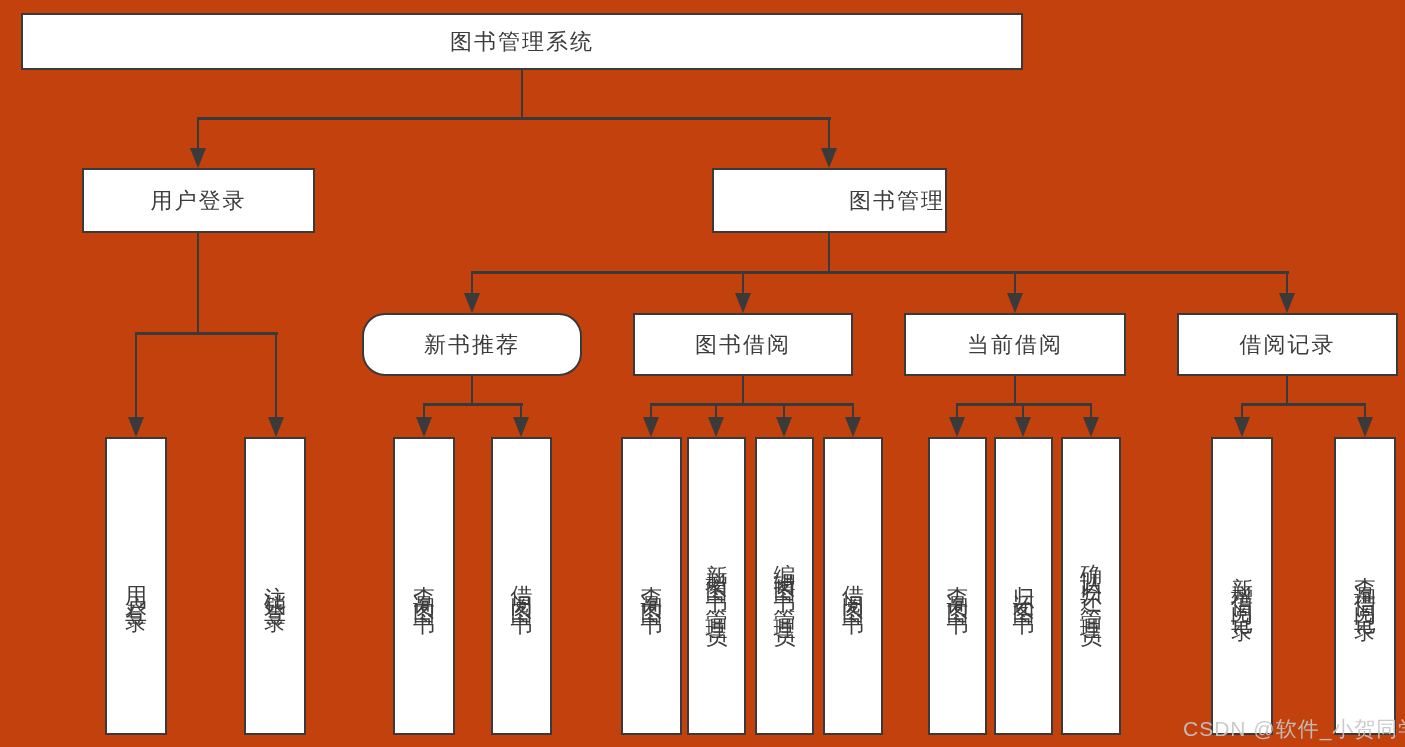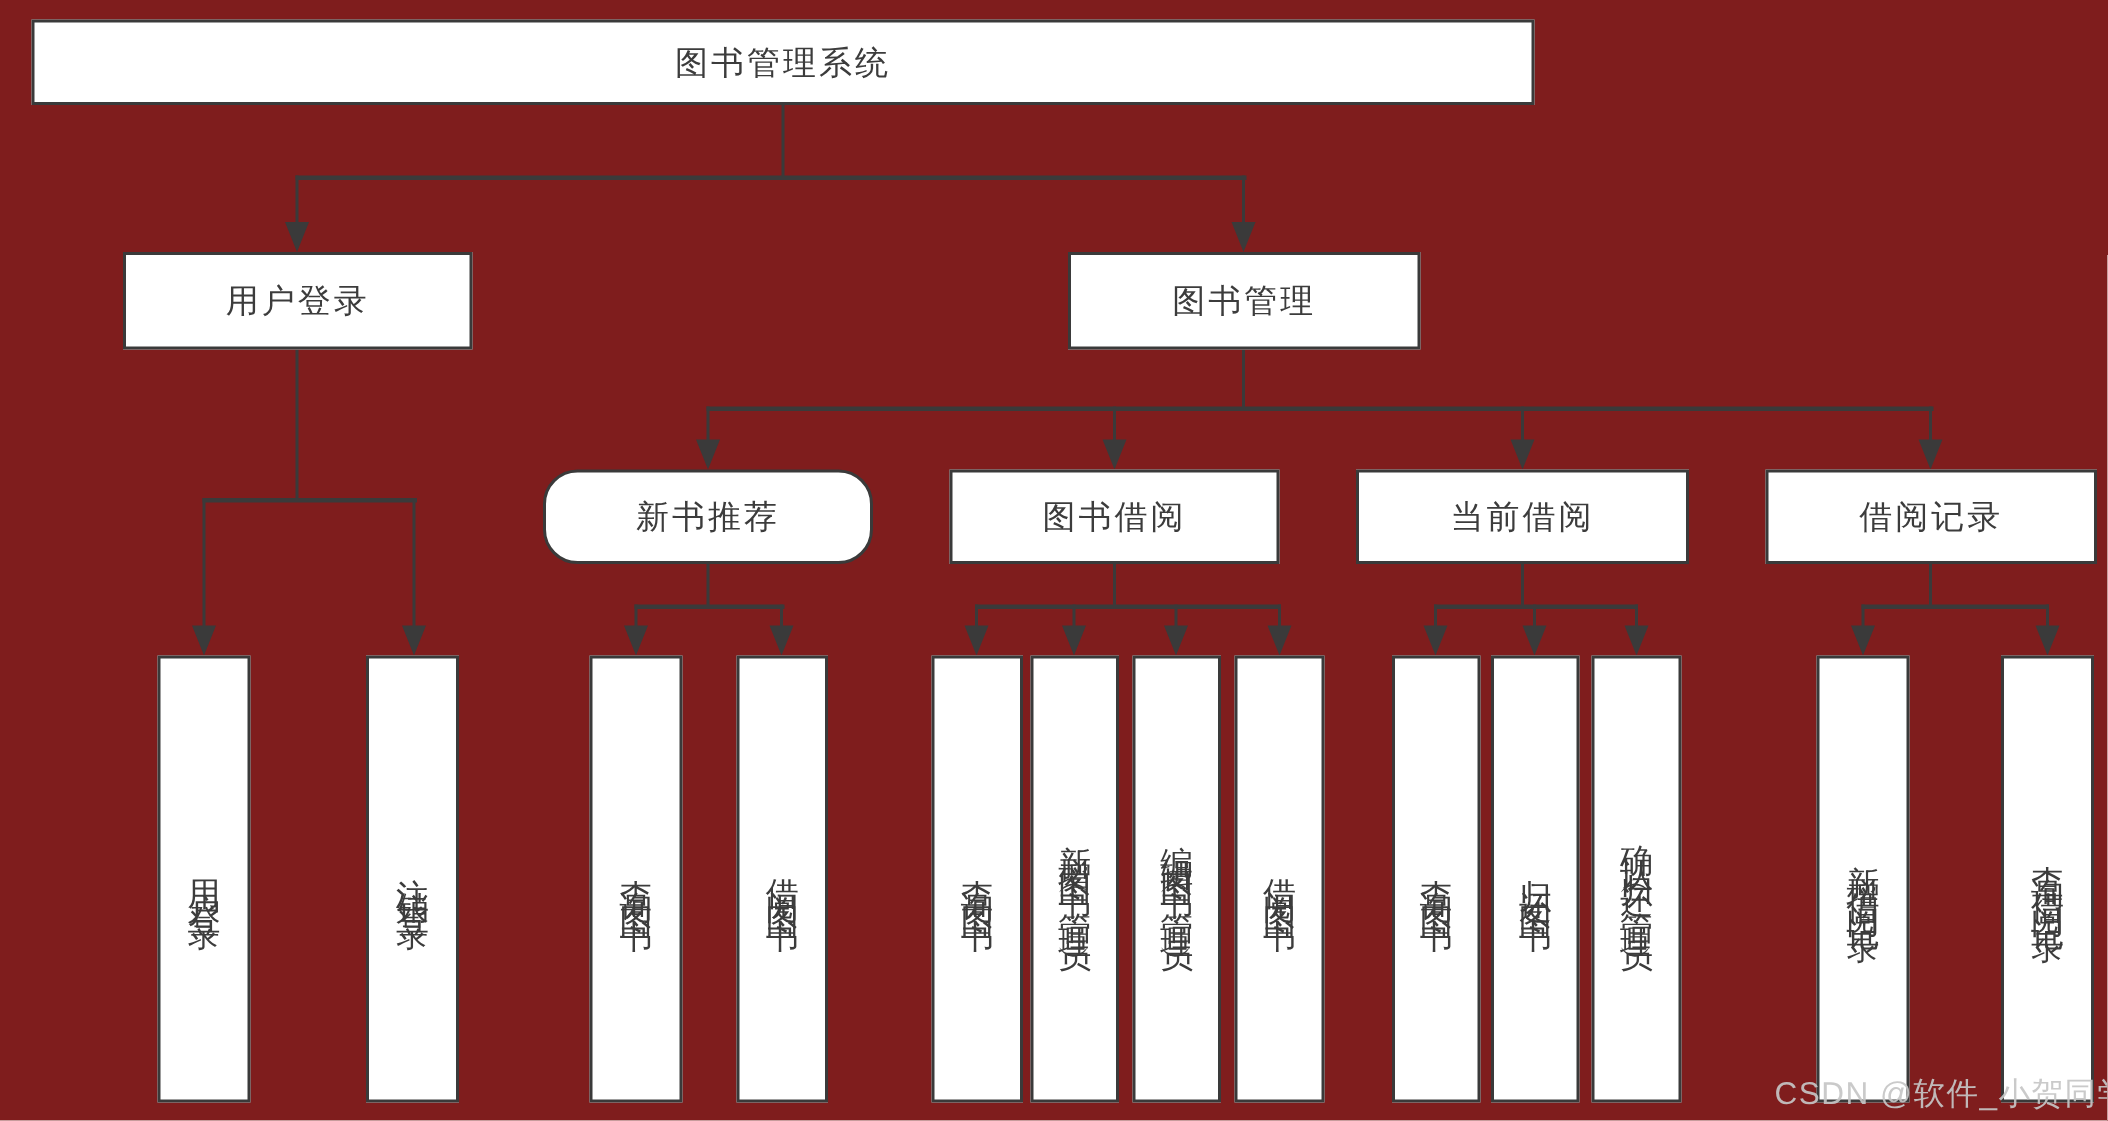--- a/index.html
+++ b/index.html
@@ -1,17 +1,17 @@
 <!DOCTYPE html>
 <html><head>
 <meta charset="utf-8">
 <style>
   html,body{margin:0;padding:0;background:#fff;}
   .stage{
-    position:relative;width:1405px;height:747px;background:#7f1d1d;overflow:hidden;
+    position:relative;width:1405px;height:747px;background:#c2410c;overflow:hidden;
     font-family:"Liberation Sans",sans-serif;
   }
   .box{
     position:absolute;box-sizing:border-box;background:#fff;
     border:2px solid #3a3a3a;
     display:flex;align-items:center;justify-content:center;
     color:#3c3c3c;font-size:22px;z-index:2;
   }
   .box.h{letter-spacing:2px;}
   .box.v span{
@@ -42,21 +42,21 @@
   <div class="line" style="left:521px;top:69px;width:2px;height:50px;"></div>
   <div class="line" style="left:197px;top:117px;width:634px;height:3px;"></div>
   <div class="line" style="left:197px;top:117px;width:2px;height:33px;"></div>
   <div class="arrow" style="left:190px;top:148px;"></div>
   <div class="line" style="left:828px;top:117px;width:2px;height:33px;"></div>
   <div class="arrow" style="left:821px;top:148px;"></div>
 
   <div class="box h" style="left:82px;top:168px;width:233px;height:65px;">
     <span>用户登录</span>
   </div>
-  <div class="box h" style="left:712px;top:168px;width:235px;height:65px;">
+  <div class="box h" style="left:712px;top:168px;width:235px;height:65px;justify-content:flex-end;">
     <span>图书管理</span>
   </div>
 
   <div class="line" style="left:197px;top:233px;width:2px;height:101px;"></div>
   <div class="line" style="left:135px;top:332px;width:143px;height:3px;"></div>
   <div class="line" style="left:135px;top:332px;width:2px;height:87px;"></div>
   <div class="arrow" style="left:128px;top:417px;"></div>
   <div class="line" style="left:275px;top:332px;width:2px;height:87px;"></div>
   <div class="arrow" style="left:268px;top:417px;"></div>
 

